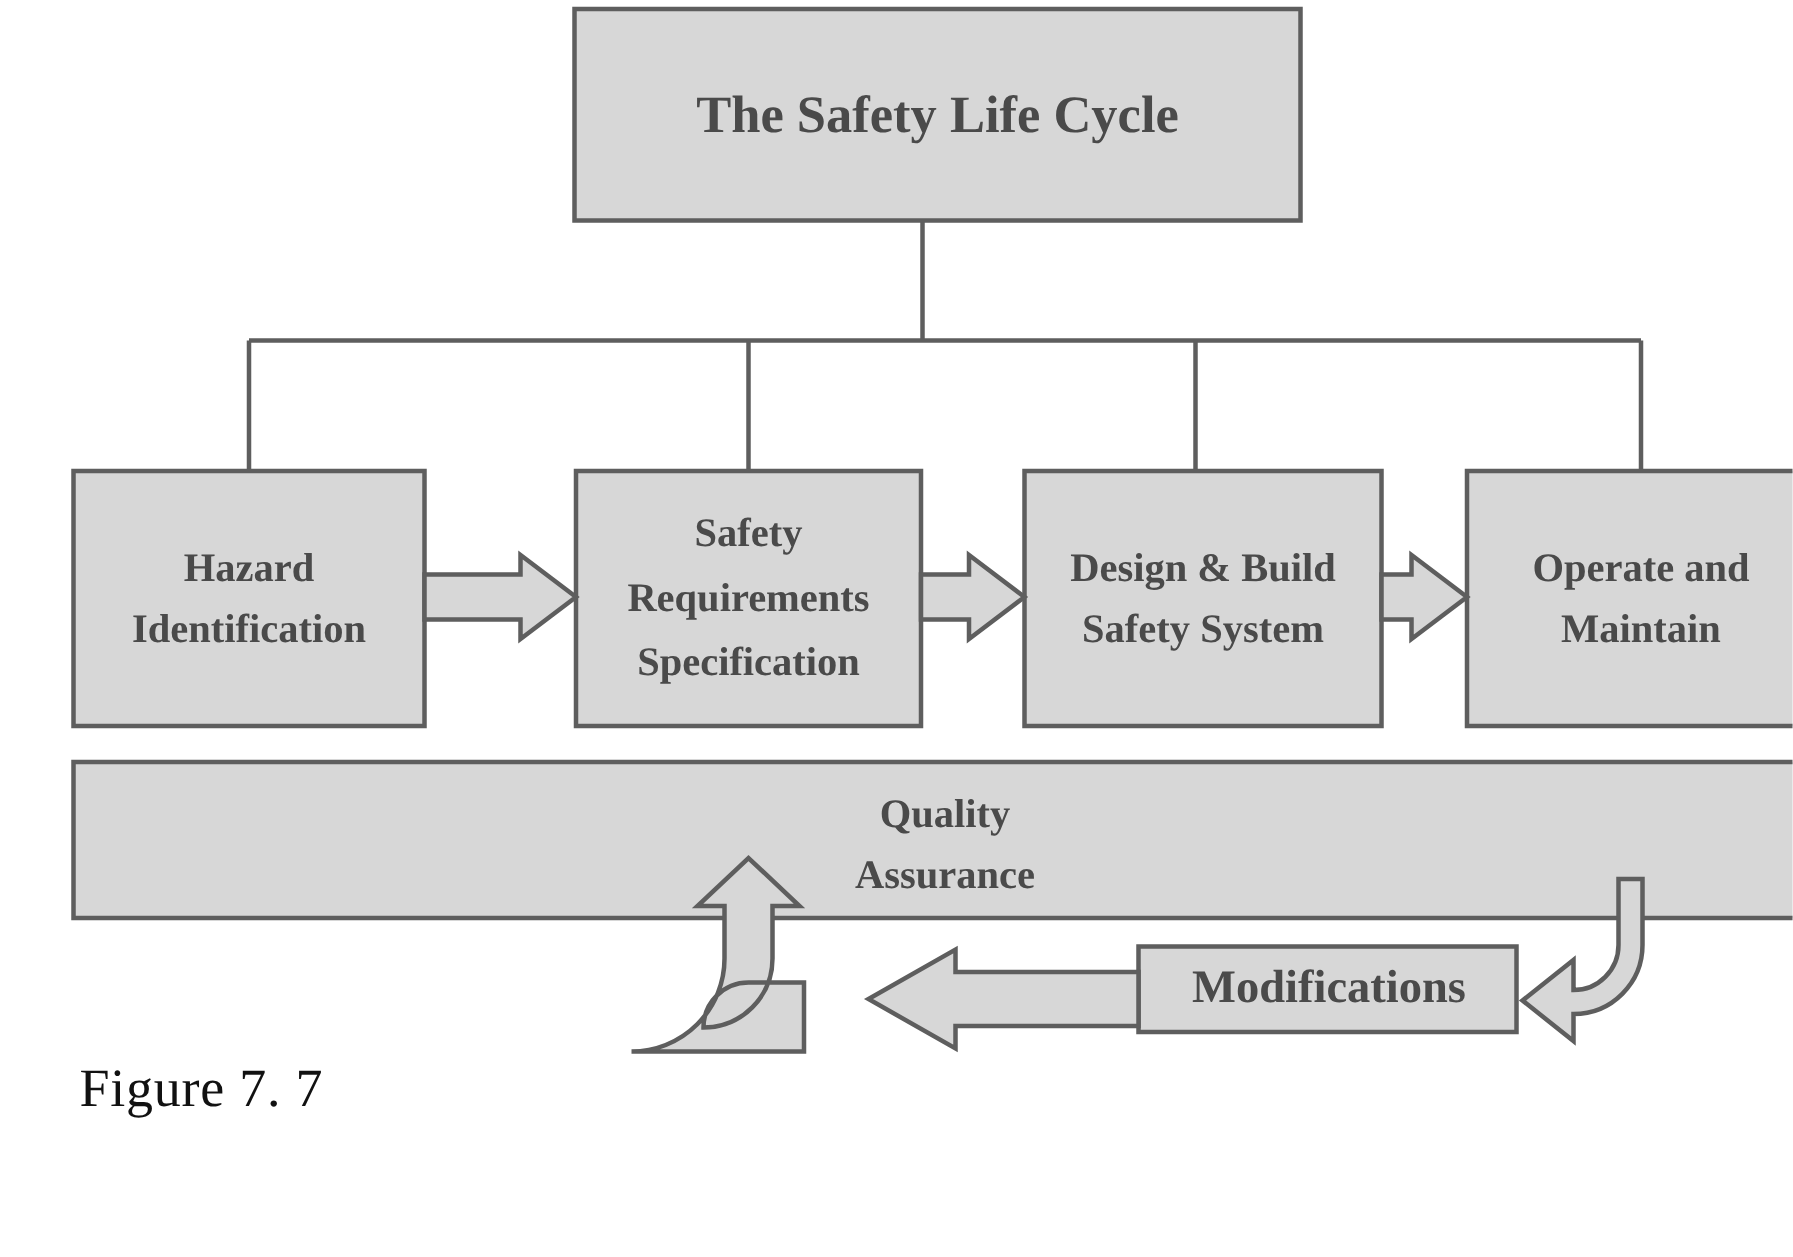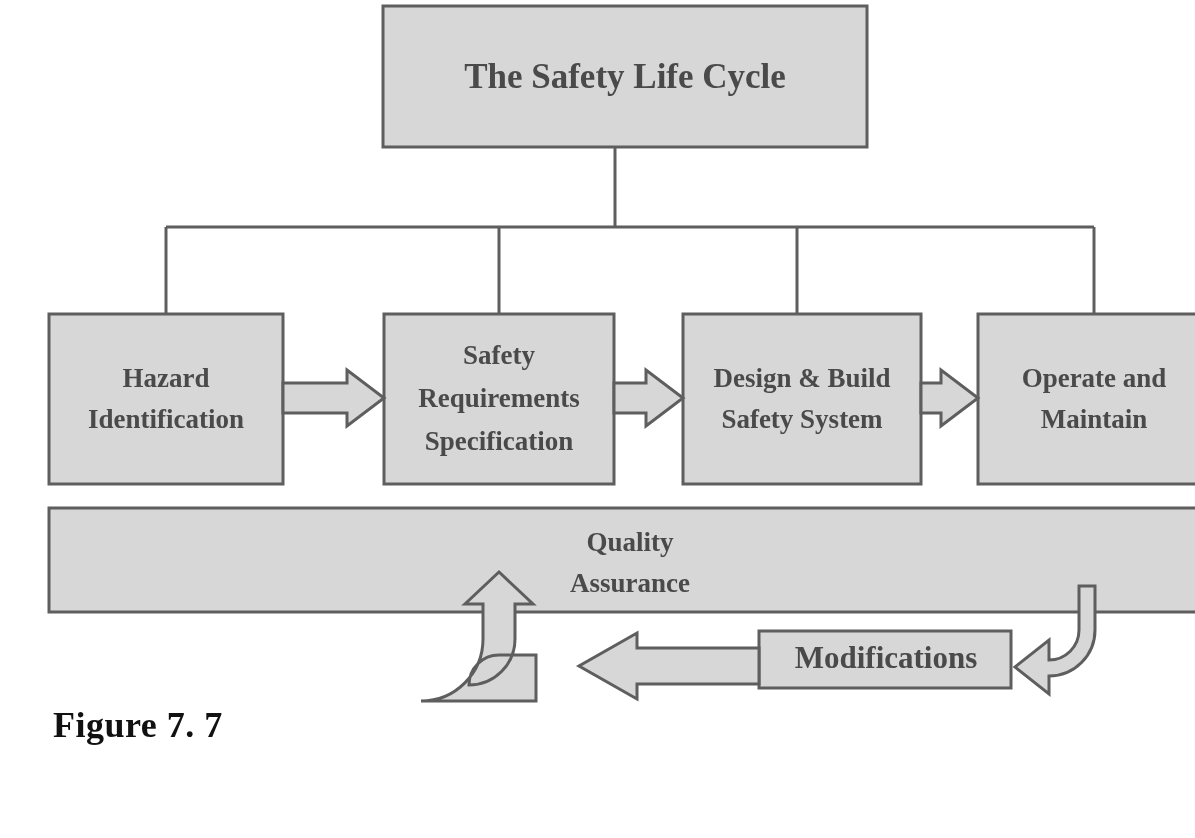--- a/index.html
+++ b/index.html
@@ -50,21 +50,21 @@
   }
   .label-title  { font-size: 35px; }
   .label-stage  { font-size: 27px; }
   .label-qa     { font-size: 27px; }
   .label-mod    { font-size: 31px; }
   .figure-caption {
     position: absolute;
     left: 22px;
     top: 704px;
     font-family: "Liberation Serif", "DejaVu Serif", serif;
-    font-weight: bold;
+    font-weight: normal;
     font-size: 36px;
     color: #111111;
     letter-spacing: 0.5px;
     white-space: pre;
   }
 </style>
 </head>
 <body>
 
 <div id="figure-root">

